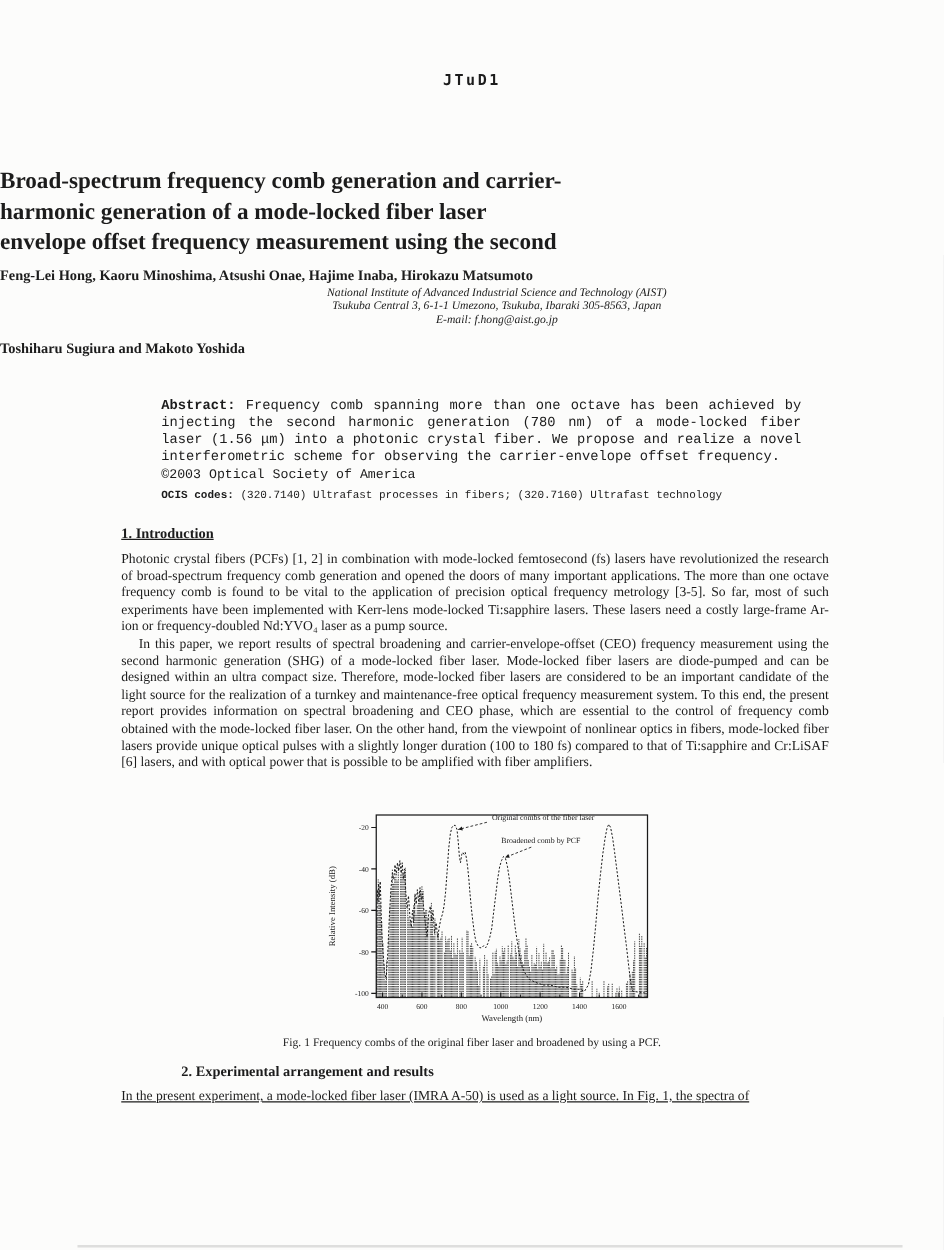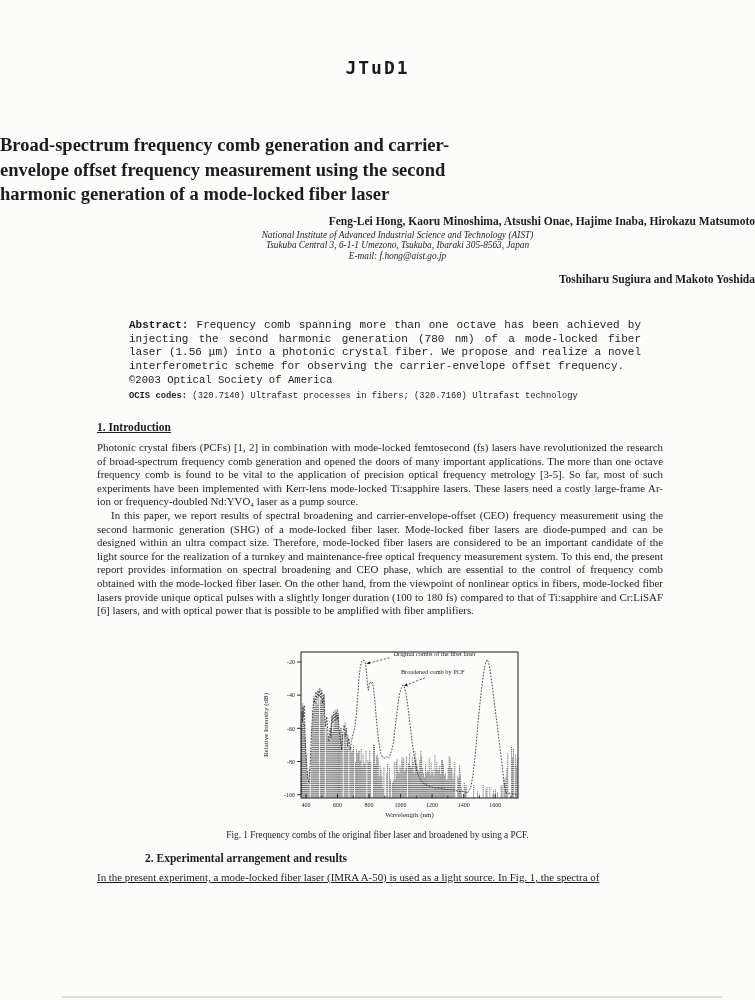--- a/index.html
+++ b/index.html
@@ -4,28 +4,28 @@
 <style>
   html,body{margin:0;padding:0;background:#e9e9e9;}
   .page{
     position:relative; width:755px; height:1000px; margin:0 auto;
     background:#fcfcfb; color:#1c1c1c; overflow:hidden;
     font-family:"Liberation Serif","DejaVu Serif",serif;
   }
   .code{
     position:absolute; top:57px; left:0; width:100%; text-align:center;
     font-family:"DejaVu Sans Mono","Liberation Mono",monospace;
-    font-weight:bold; font-size:18px; letter-spacing:2px;
+    font-weight:bold; font-size:12px; letter-spacing:2px;
   }
   .title{
     position:absolute; top:133px; left:0; width:100%; 
     font-weight:bold; font-size:18.5px; line-height:24.5px;
   }
   .authors{
-    position:absolute; left:0; width:100%; text-align:right;
+    position:absolute; left:0; width:100%; text-align:left;
     font-weight:bold; font-size:11.5px;
   }
   .authors1{top:215px;}
   .authors2{top:273px;}
   .affil{
     position:absolute; left:0; width:100%; text-align:center;
     font-style:italic; font-size:9.3px; line-height:10.4px;padding-left:20px;
   }
   .affil1{top:230px;}
   .affil2{top:289px;}
@@ -65,22 +65,22 @@
 </style>
 </head>
 <body>
 
 <div class="page">
 
   <div class="code">JTuD1</div>
 
   <div class="title">
     <div>Broad-spectrum frequency comb generation and carrier-</div>
+    <div>harmonic generation of a mode-locked fiber laser</div>
     <div>envelope offset frequency measurement using the second</div>
-    <div>harmonic generation of a mode-locked fiber laser</div>
   </div>
 
   <div class="authors authors1">Feng-Lei Hong, Kaoru Minoshima, Atsushi Onae, Hajime Inaba, Hirokazu Matsumoto</div>
 
   <div class="affil affil1">
     <div>National Institute of Advanced Industrial Science and Technology (AIST)</div>
     <div>Tsukuba Central 3, 6-1-1 Umezono, Tsukuba, Ibaraki 305-8563, Japan</div>
     <div>E-mail: f.hong@aist.go.jp</div>
   </div>
 

